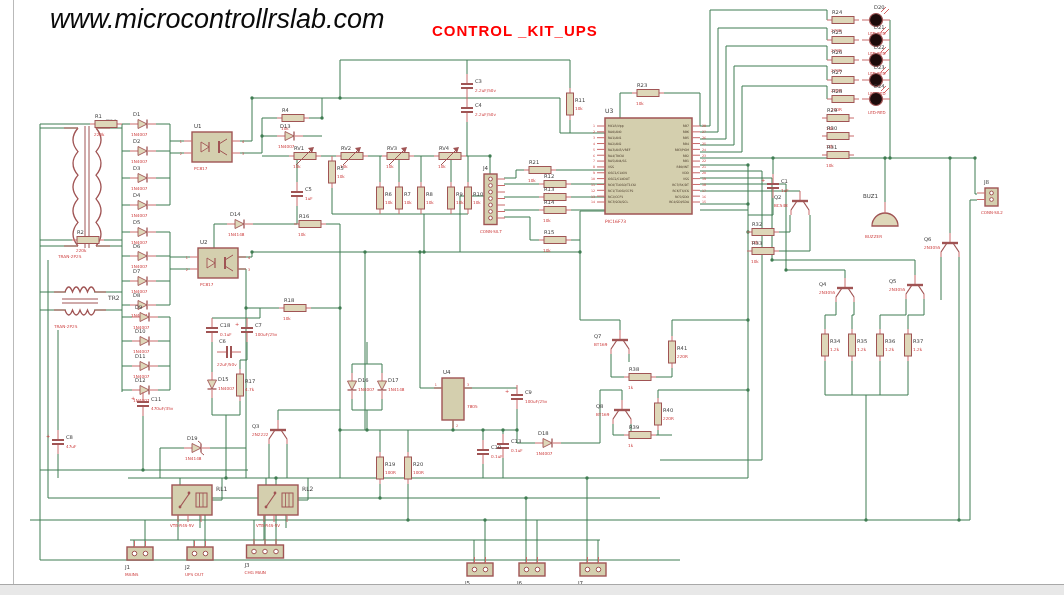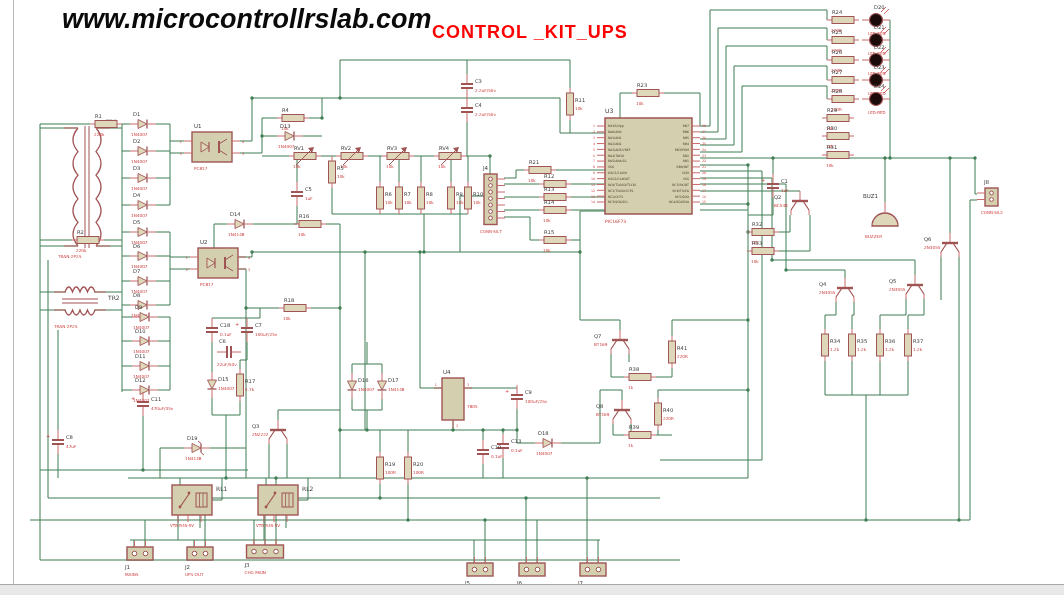--- a/index.html
+++ b/index.html
@@ -1,20 +1,20 @@
 <!DOCTYPE html>
 <html><head>
 <meta charset="utf-8">
 <style>
   html,body{margin:0;padding:0;background:#ffffff;}
   .stage{position:relative;width:1064px;height:595px;background:#ffffff;overflow:hidden;
          font-family:"Liberation Sans",sans-serif;}
-  .watermark{position:absolute;left:62px;top:4px;font-size:27px;font-weight:bold;font-style:italic;
+  .watermark{position:absolute;left:50px;top:4px;font-size:27px;font-weight:normal;font-style:italic;
              color:#0a0a0a;letter-spacing:0px;white-space:nowrap;}
-  .sheet-title{position:absolute;left:432px;top:22px;font-size:18px;font-weight:bold;color:#ff0000;
+  .sheet-title{position:absolute;left:432px;top:22px;font-size:15px;font-weight:bold;color:#ff0000;
                letter-spacing:1px;white-space:nowrap;}
   #schematic{position:absolute;left:0;top:0;}
   .chrome-left{position:absolute;left:13px;top:0;width:1px;height:584px;background:#b9b9b9;}
   .chrome-bottom{position:absolute;left:0;top:584px;width:1064px;height:11px;background:#e8e8e8;
                  border-top:1px solid #a8a8a8;}
   text{user-select:none;}
 </style>
 </head>
 <body>
 

